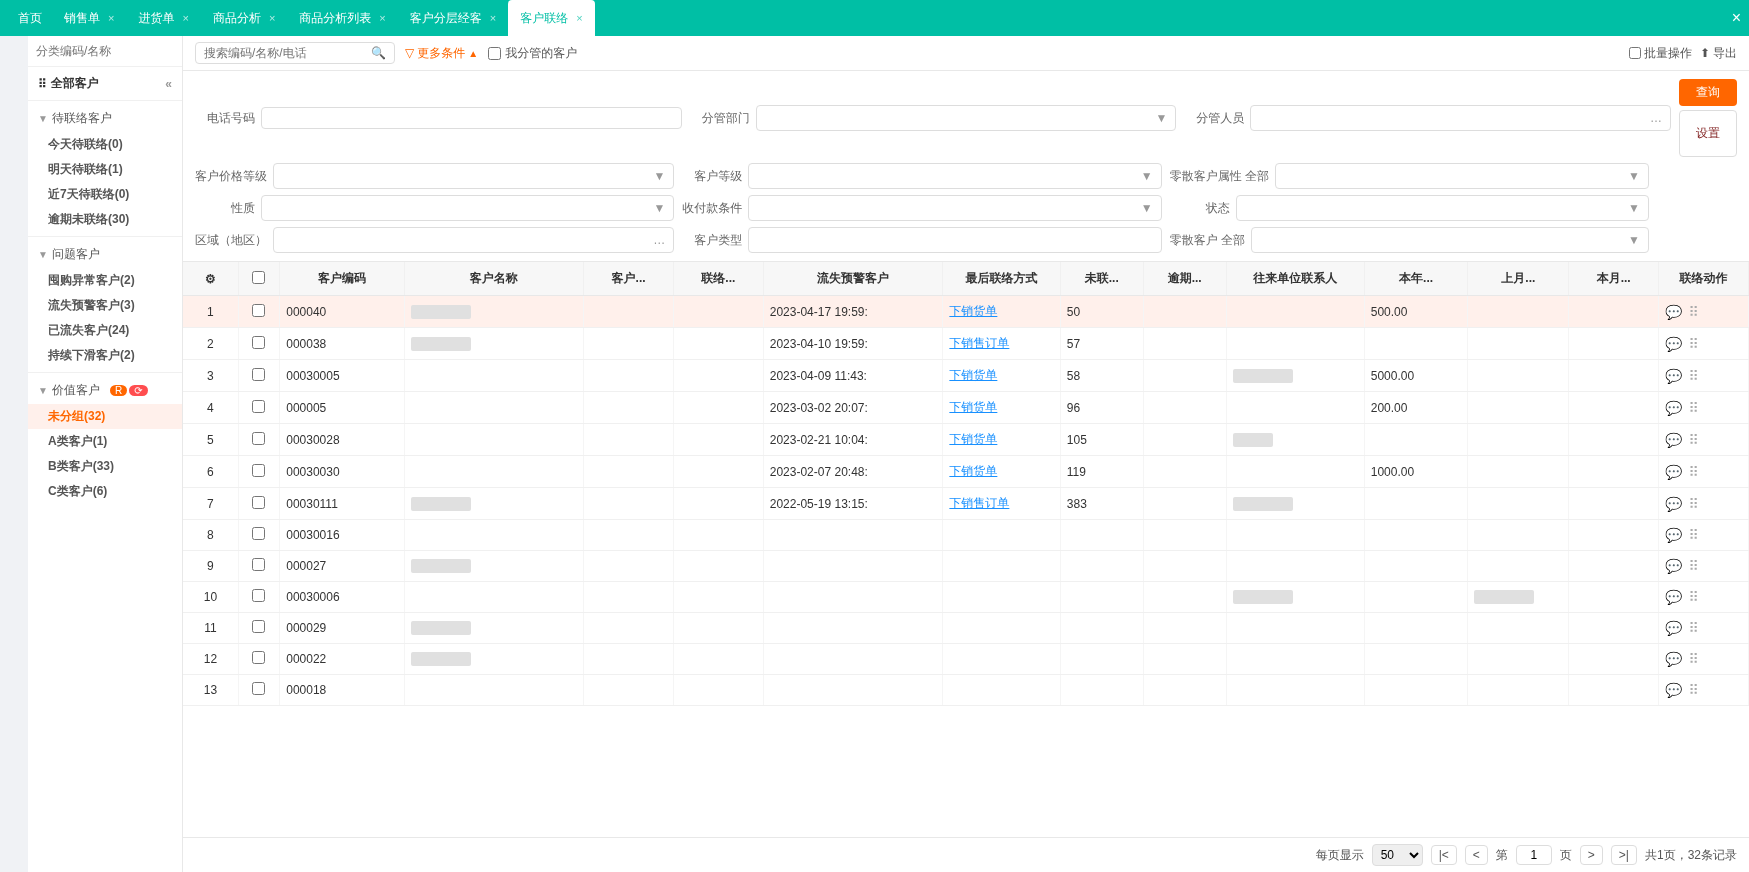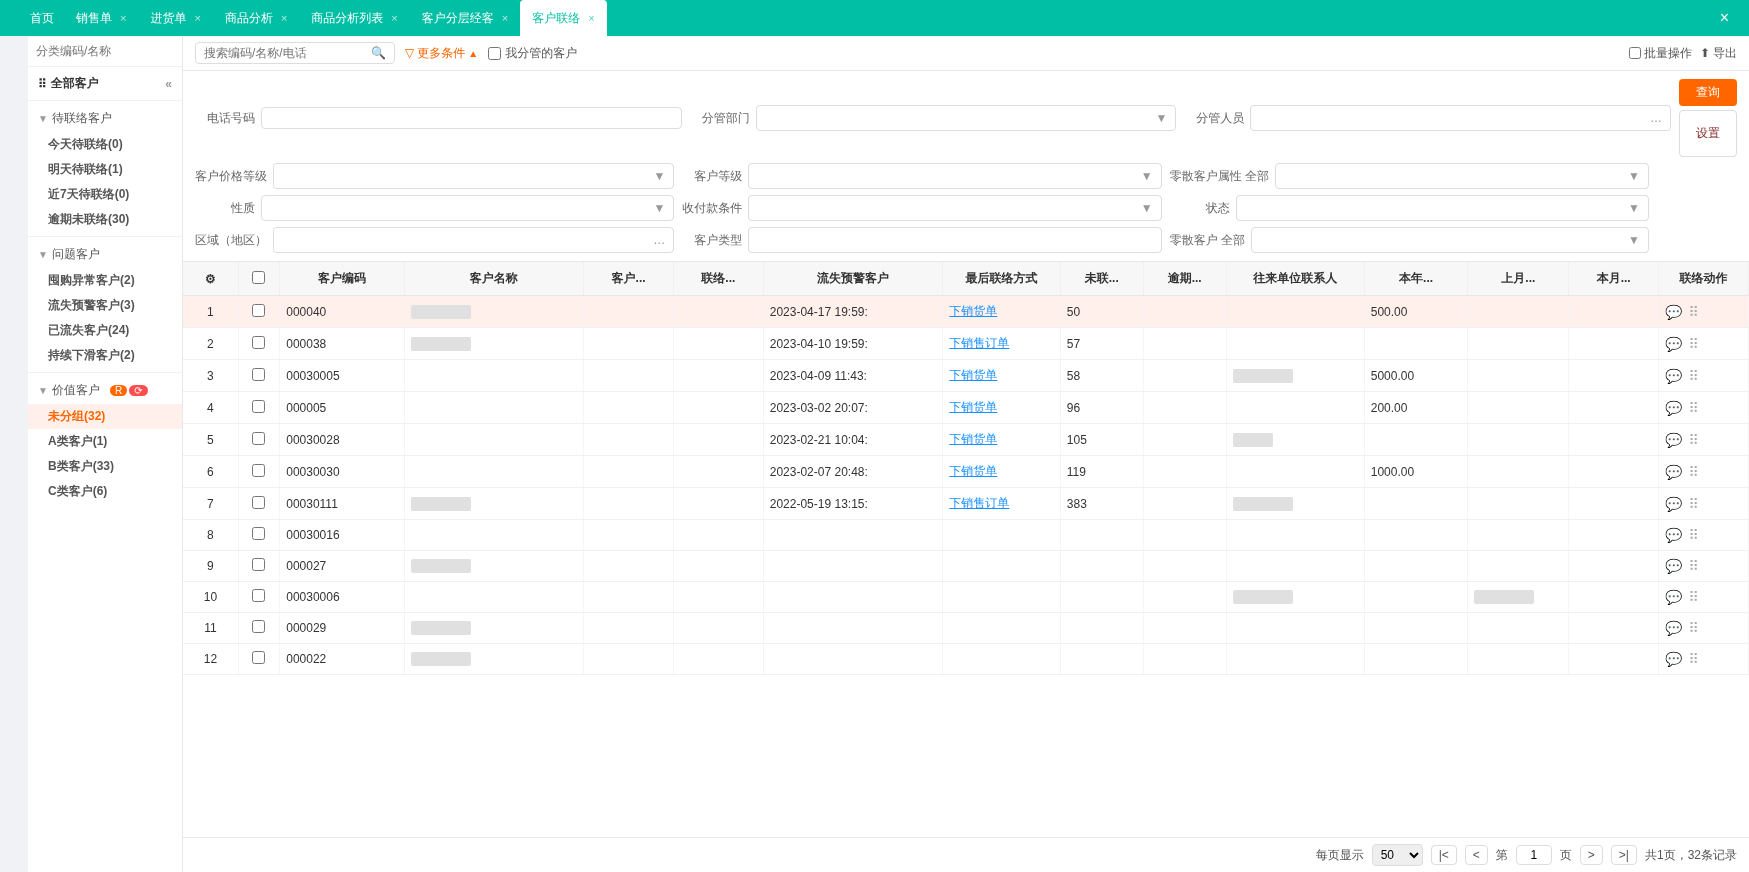--- a/index.html
+++ b/index.html
@@ -4,21 +4,21 @@
   <style>
     * { box-sizing: border-box; margin: 0; padding: 0; font-family: 'Microsoft YaHei', Arial, sans-serif; font-size: 12px; }
     body { background: #f0f2f5; overflow: hidden; }
 
     
     .top-nav {
       display: flex;
       align-items: center;
       background: #00bfa5;
       height: 36px;
-      padding: 0 20px;
+      padding: 0 8px;
       color: #fff;
     }
     .top-nav .nav-item {
       padding: 0 12px;
       height: 36px;
       line-height: 36px;
       cursor: pointer;
       font-size: 13px;
       white-space: nowrap;
       display: flex;
@@ -831,20 +831,42 @@
               <td></td>
               <td></td>
               <td></td>
               <td>
                 <div class="action-icons">
                   <span class="action-icon">💬</span>
                   <span class="action-icon">⠿</span>
                 </div>
               </td>
             </tr>
+            <tr>
+              <td style="text-align: center;">13</td>
+              <td style="text-align: center;"><input type="checkbox" style=""></td>
+              <td>000018</td>
+              <td></td>
+              <td></td>
+              <td></td>
+              <td></td>
+              <td></td>
+              <td></td>
+              <td></td>
+              <td></td>
+              <td></td>
+              <td></td>
+              <td></td>
+              <td>
+                <div class="action-icons">
+                  <span class="action-icon">💬</span>
+                  <span class="action-icon">⠿</span>
+                </div>
+              </td>
+            </tr>
           </tbody>
       </table>
     </div>
 
     <div class="pagination-bar">
       <span>每页显示</span>
       <select>
         <option>50</option>
         <option>20</option>
         <option>100</option>

